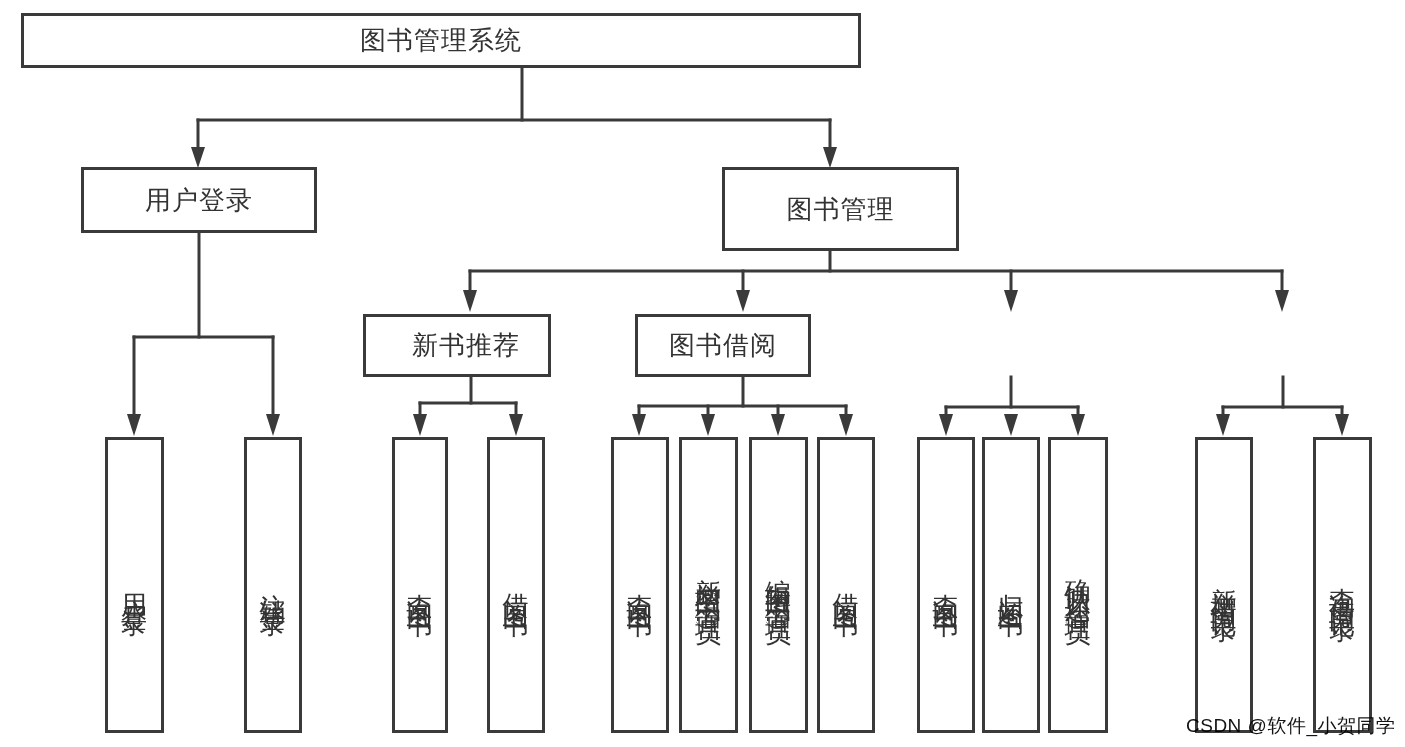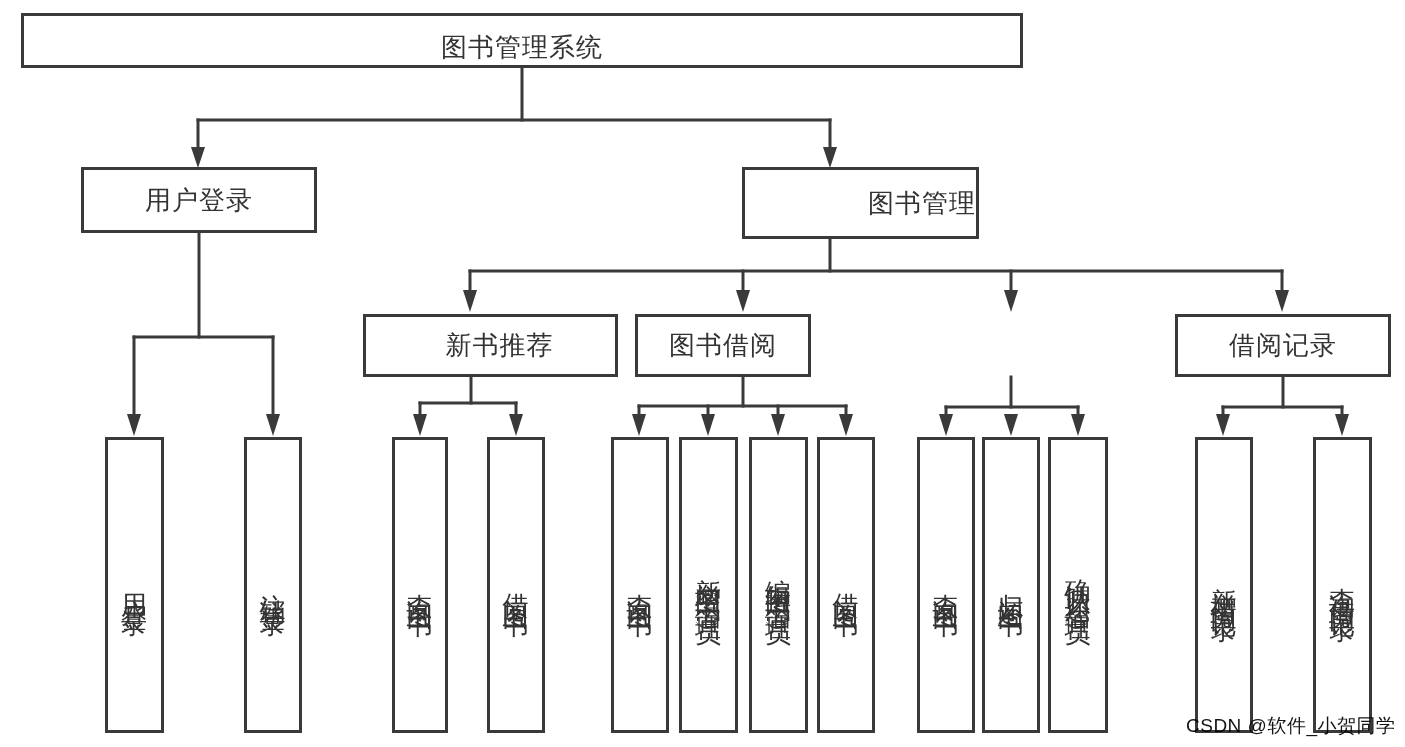--- a/index.html
+++ b/index.html
@@ -109,39 +109,36 @@
 
       <path d="M939 414 L953 414 L946 436 Z"></path>
       <path d="M1004 414 L1018 414 L1011 436 Z"></path>
       <path d="M1071 414 L1085 414 L1078 436 Z"></path>
 
       <path d="M1216 414 L1230 414 L1223 436 Z"></path>
       <path d="M1335 414 L1349 414 L1342 436 Z"></path>
     </g>
   </svg>
 
-  <div class="box hbox" style="left:21px;top:13px;width:1002px;height:55px;align-items:flex-end;">
+  <div class="box hbox" style="left:21px;top:13px;width:840px;height:55px;">
     <span>图书管理系统</span>
   </div>
 
   <div class="box hbox" style="left:81px;top:167px;width:236px;height:66px;">
     <span>用户登录</span>
   </div>
-  <div class="box hbox" style="left:742px;top:167px;width:237px;height:72px;justify-content:flex-end;">
+  <div class="box hbox" style="left:722px;top:167px;width:237px;height:84px;">
     <span>图书管理</span>
   </div>
 
-  <div class="box hbox" style="left:363px;top:314px;width:255px;height:63px;padding-left:18px;">
+  <div class="box hbox" style="left:363px;top:314px;width:188px;height:63px;padding-left:18px;">
     <span>新书推荐</span>
   </div>
   <div class="box hbox" style="left:635px;top:314px;width:176px;height:63px;">
     <span>图书借阅</span>
-  </div>
-  <div class="box hbox" style="left:1175px;top:314px;width:216px;height:63px;">
-    <span>借阅记录</span>
   </div>
 
   <div class="box vbox" style="left:105px;top:437px;width:59px;height:296px;">
     <span class="vtext">用户登录</span>
   </div>
   <div class="box vbox" style="left:244px;top:437px;width:58px;height:296px;">
     <span class="vtext">注销登录</span>
   </div>
 
   <div class="box vbox" style="left:392px;top:437px;width:56px;height:296px;">

